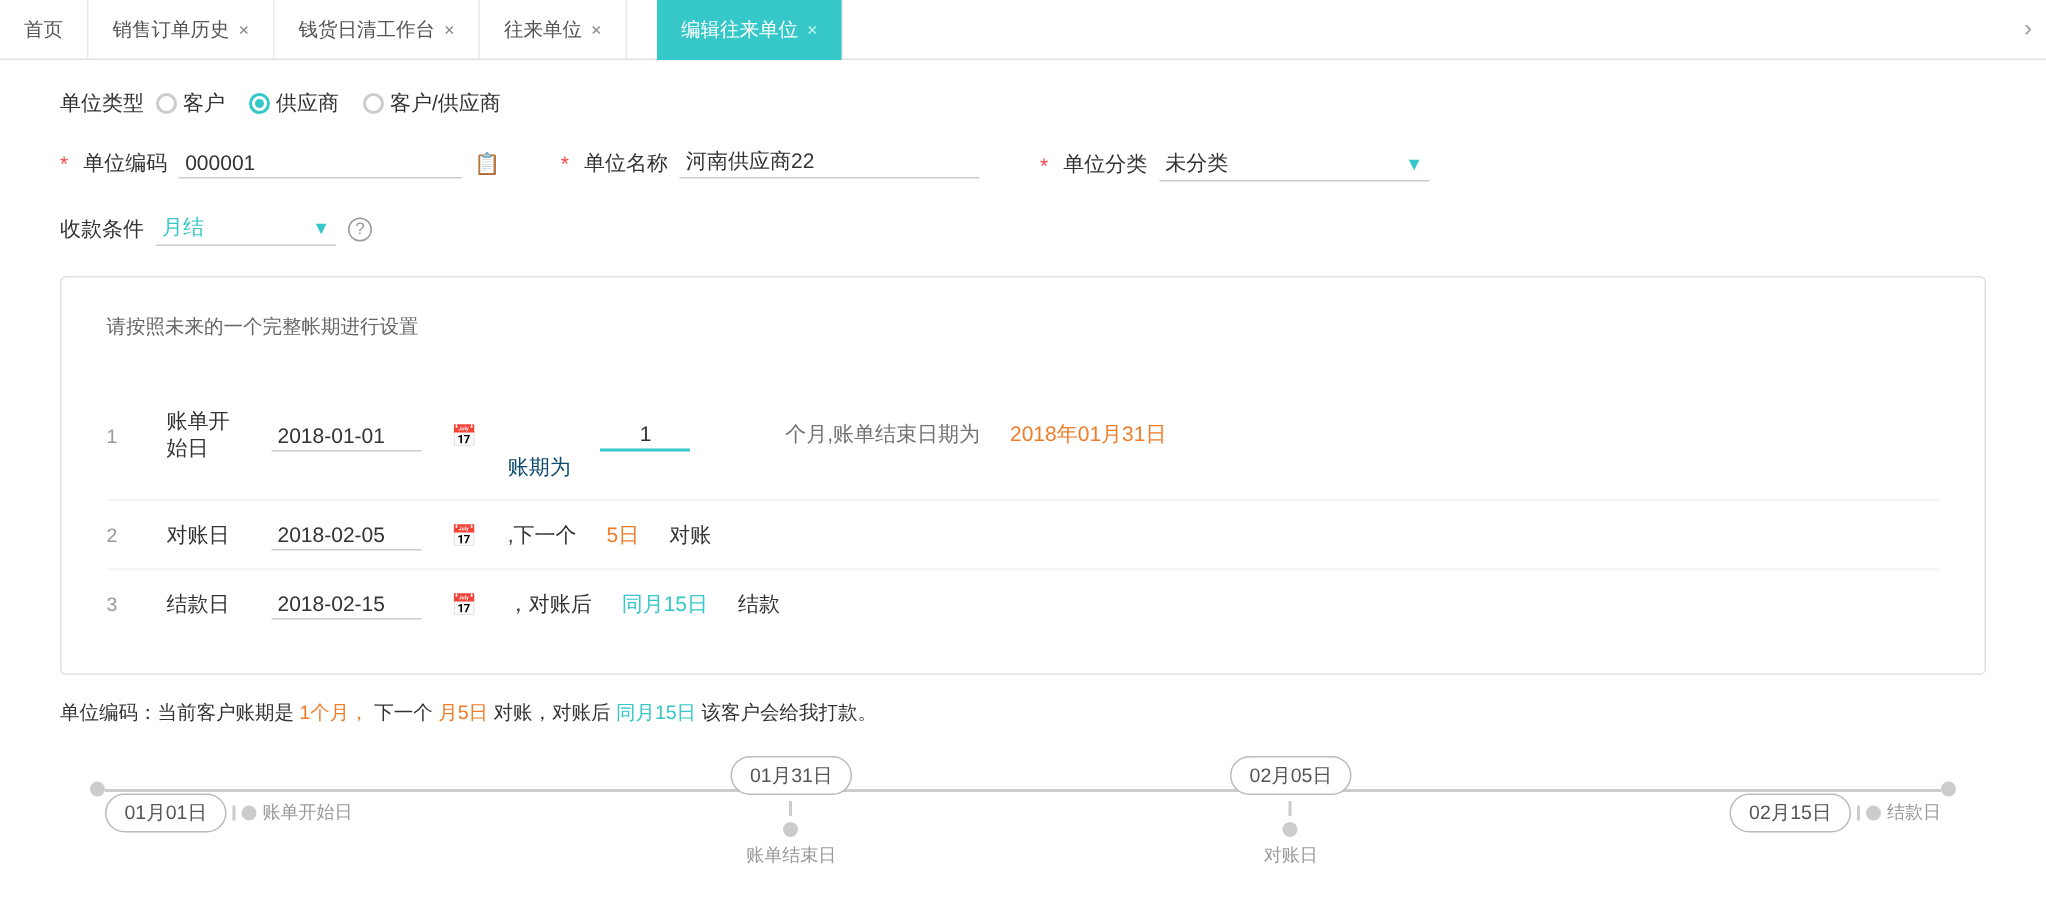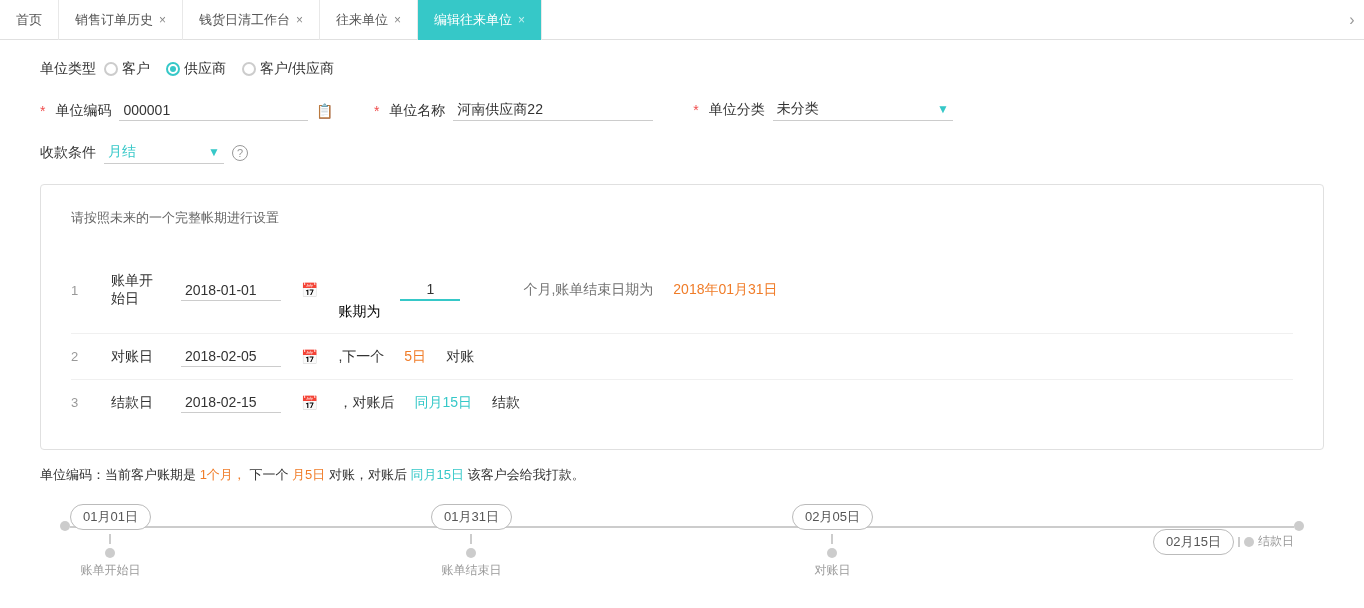--- a/index.html
+++ b/index.html
@@ -22,20 +22,21 @@
       cursor: pointer;
       font-size: 13px;
       color: #555;
       border-right: 1px solid #e8e8e8;
       white-space: nowrap;
       gap: 6px;
     }
     .tab-item.active {
       background: #36c8c8;
       color: #fff;
+      margin-left: 20px;
     }
     .tab-close {
       font-size: 12px;
       color: inherit;
       opacity: 0.7;
       cursor: pointer;
     }
     .tab-arrow {
       margin-left: auto;
       width: 24px;
@@ -50,21 +51,21 @@
     
     .main-content {
       background: #fff;
       padding: 20px 40px;
       min-height: calc(100vh - 40px);
     }
 
     
     .form-row {
       display: flex;
-      align-items: flex-end;
+      align-items: flex-start;
       margin-bottom: 20px;
       gap: 40px;
     }
     .form-field {
       display: flex;
       align-items: center;
       gap: 8px;
     }
     .form-label {
       color: #333;
@@ -293,21 +294,21 @@
   </div>
 
   <div class="settings-box">
     <div class="settings-title">请按照未来的一个完整帐期进行设置</div>
 
     <div class="settings-row">
       <span class="row-num">1</span>
       <span class="row-type">账单开始日</span>
       <input class="date-input" type="text" value="2018-01-01" style="">
       <span class="cal-icon">📅</span>
-      <span style="color:#000000;margin-top:44px;">账期为</span>
+      <span style="color:#0c4a6e;margin-top:44px;">账期为</span>
       <input class="period-input" type="text" value="1" style="">
       <span style="color:#737373;margin-left:43px;">个月,账单结束日期为</span>
       <span class="orange-text">2018年01月31日</span>
     </div>
 
     <div class="settings-row">
       <span class="row-num">2</span>
       <span class="row-type">对账日</span>
       <input class="date-input" type="text" value="2018-02-05" style="">
       <span class="cal-icon">📅</span>
@@ -341,21 +342,21 @@
     <div style="position:relative; margin: 0 10px;">
 
       <div style="position:absolute; top:22px; left:20px; right:20px; height:2px; background:#ccc;"></div>
 
       <div style="position:absolute; top:17px; left:10px; width:10px; height:10px; border-radius:50%; background:#ccc;"></div>
 
       <div style="position:absolute; top:17px; right:10px; width:10px; height:10px; border-radius:50%; background:#ccc;"></div>
 
       <div style="display:flex; justify-content:space-between; padding:0 20px; position:relative;">
 
-        <div style="display:flex; flex-direction:column; align-items:center; gap:4px;">
+        <div style="display:flex; flex-direction:row; align-items:center; gap:4px;">
           <div style="background:#fff; border:1px solid #bbb; border-radius:14px; padding:3px 12px; font-size:13px; color:#555; white-space:nowrap;">01月01日</div>
           <div style="width:2px; height:10px; background:#ccc;"></div>
           <div style="width:10px; height:10px; border-radius:50%; background:#ccc;"></div>
           <div style="font-size:12px; color:#999;">账单开始日</div>
         </div>
 
         <div style="display:flex; flex-direction:column; align-items:center; gap:4px;">
           <div style="background:#fff; border:1px solid #bbb; border-radius:14px; padding:3px 12px; font-size:13px; color:#555; white-space:nowrap;">01月31日</div>
           <div style="width:2px; height:10px; background:#ccc;"></div>
           <div style="width:10px; height:10px; border-radius:50%; background:#ccc;"></div>

